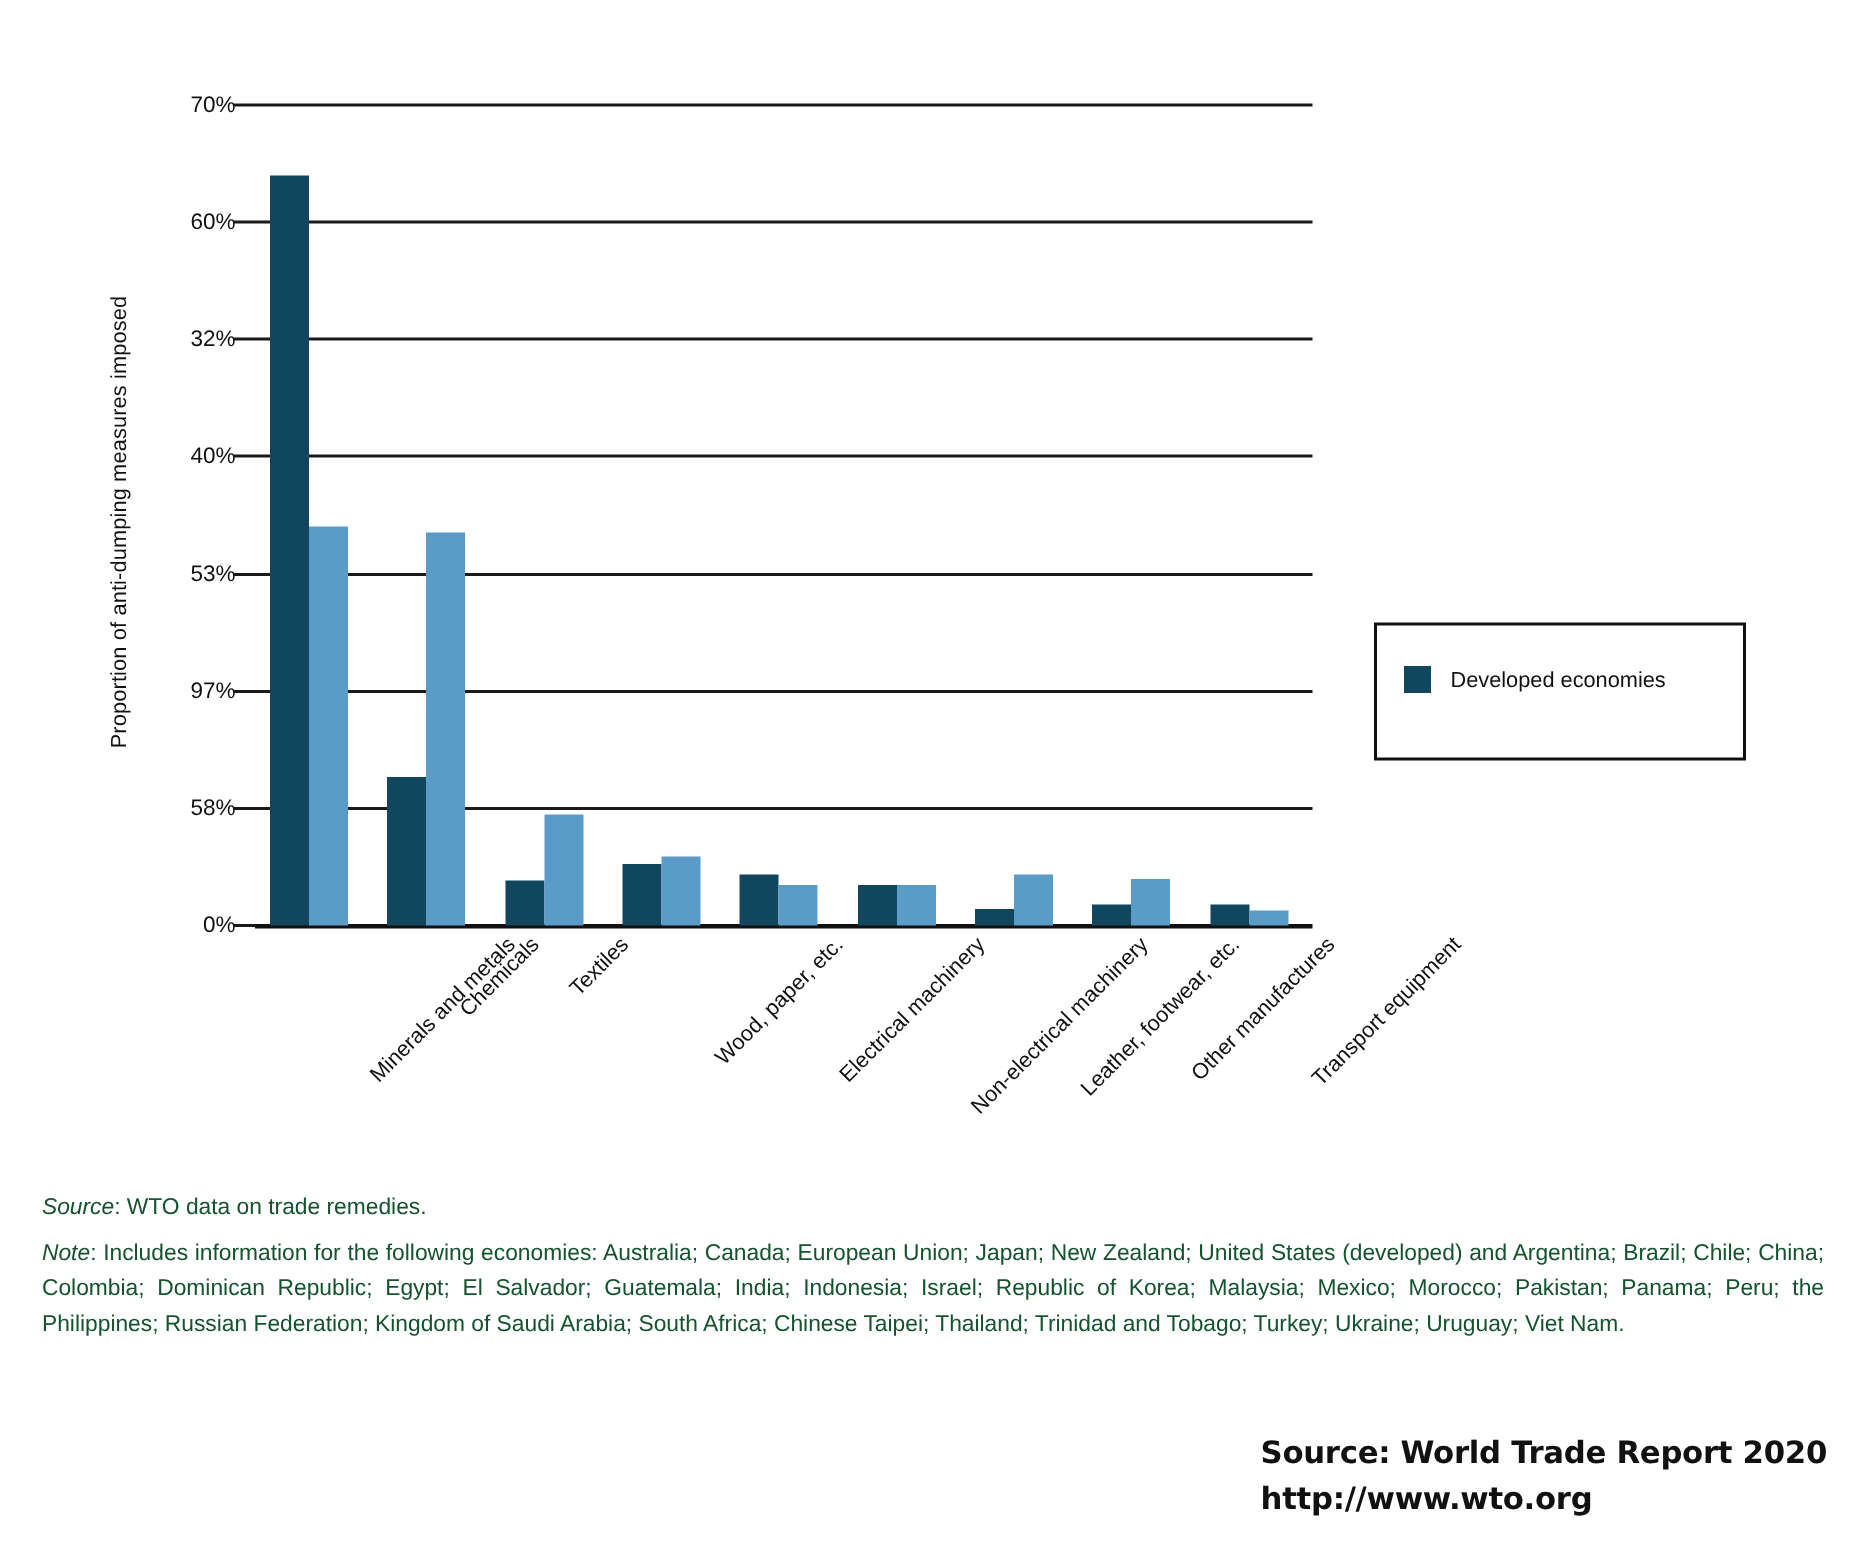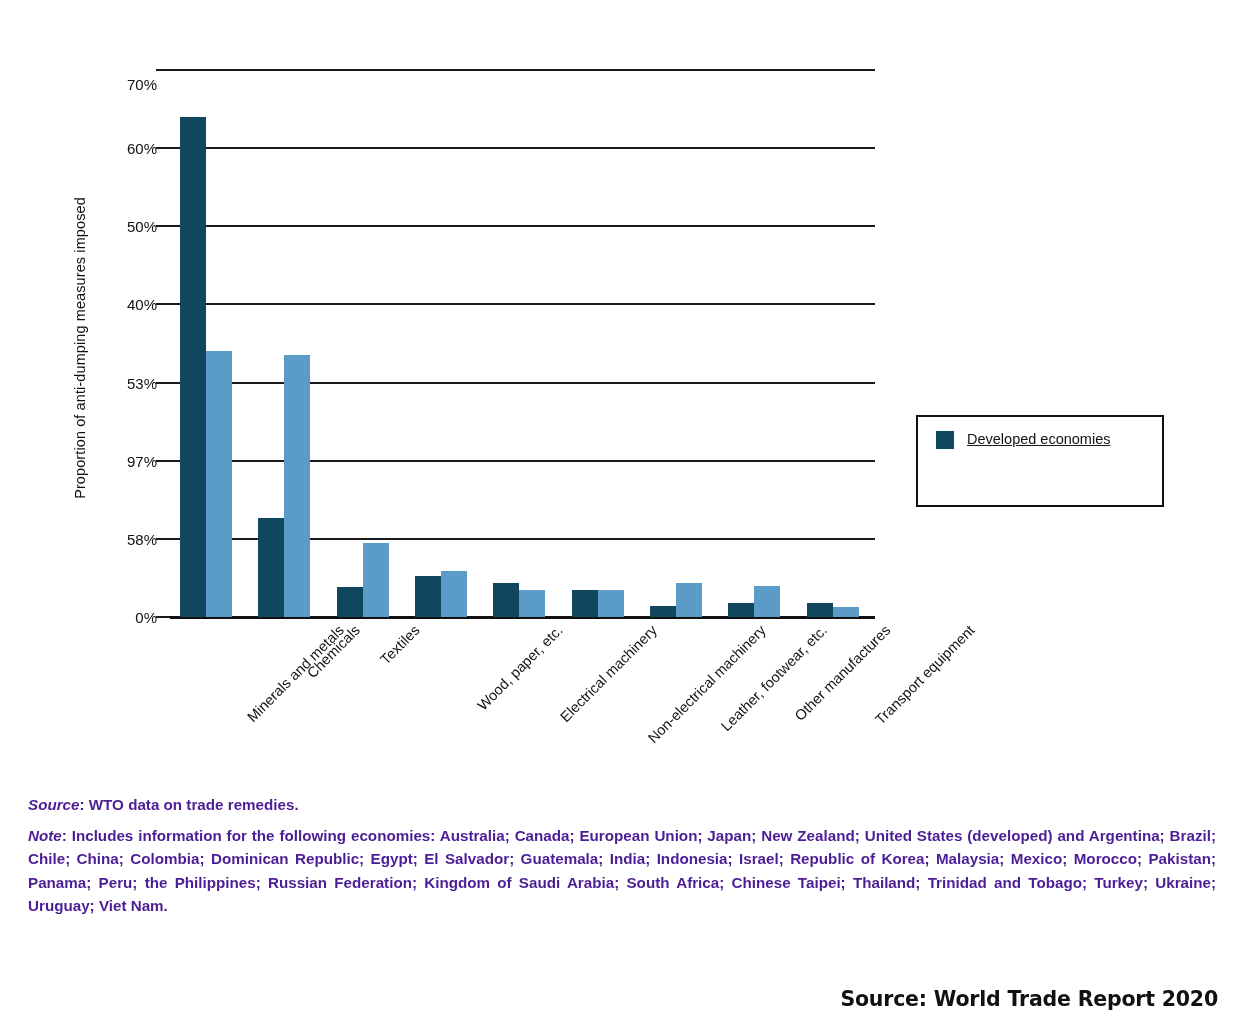--- a/index.html
+++ b/index.html
@@ -126,24 +126,23 @@
     left: 916px;
     top: 415px;
     width: 248px;
     height: 92px;
     border: 2px solid #111;
     background: #fff;
     padding: 14px 0 0 18px;
   }
   .legend-row {
     display: flex;
-    align-items: flex-start;
+    align-items: flex-end;
     height: 31px;
     margin-bottom: 11px;
-    text-decoration: underline;
   }
   .legend-swatch {
     width: 18px; height: 18px;
     margin-right: 13px;
     flex: 0 0 auto;
   }
   .legend-label {
     font-size: 14.5px;
     color: #111;
     white-space: nowrap;
@@ -152,24 +151,23 @@
   
   #notes {
     position: absolute;
     left: 28px;
     top: 793px;
     width: 1188px;
   }
   .note-line {
     font-size: 15.2px;
     line-height: 23.5px;
-    color: #4c1d95;
+    color: #14532d;
     text-align: justify;
     margin: 0 0 7px 0;
-    font-weight: bold;
   }
   .note-line.full { text-align: justify; text-align-last: left; }
   .note-lead {
     font-style: italic;
   }
 
   
   #footer {
     position: absolute;
     right: 22px;
@@ -187,23 +185,23 @@
   }
 </style>
 </head>
 <body>
 
 <div id="chart-figure">
 
   <div id="y-axis-title">Proportion of anti-dumping measures imposed</div>
 
   <div id="y-tick-labels">
-      <div class="y-tick-label" style="top: 0px; margin-top: 14px;">70%</div>
+      <div class="y-tick-label" style="top: 0px;">70%</div>
       <div class="y-tick-label" style="top: 78.1429px;">60%</div>
-      <div class="y-tick-label" style="top: 156.286px;">50%</div>
+      <div class="y-tick-label" style="top: 156.286px;">32%</div>
       <div class="y-tick-label" style="top: 234.429px;">40%</div>
       <div class="y-tick-label" style="top: 312.571px;">53%</div>
       <div class="y-tick-label" style="top: 390.714px;">97%</div>
       <div class="y-tick-label" style="top: 468.857px;">58%</div>
       <div class="y-tick-label" style="top: 547px;">0%</div>
     </div>
 
   <div id="plot-area">
     <div id="gridlines-layer">
         <div class="gridline" style="top: -1px;"></div>
@@ -287,13 +285,14 @@
   <p class="note-line">
     <span class="note-lead">Source</span><span>: WTO data on trade remedies.</span>
   </p>
   <p class="note-line full">
     <span class="note-lead">Note</span><span>: Includes information for the following economies: Australia; Canada; European Union; Japan; New Zealand; United States (developed) and Argentina; Brazil; Chile; China; Colombia; Dominican Republic; Egypt; El Salvador; Guatemala; India; Indonesia; Israel; Republic of Korea; Malaysia; Mexico; Morocco; Pakistan; Panama; Peru; the Philippines; Russian Federation; Kingdom of Saudi Arabia; South Africa; Chinese Taipei; Thailand; Trinidad and Tobago; Turkey; Ukraine; Uruguay; Viet Nam.</span>
   </p>
 </div>
 
 <div id="footer">
   <div class="footer-line">Source:  World Trade Report 2020</div>
+  <div class="footer-line">http://www.wto.org</div>
 </div>
 
 </body></html>

